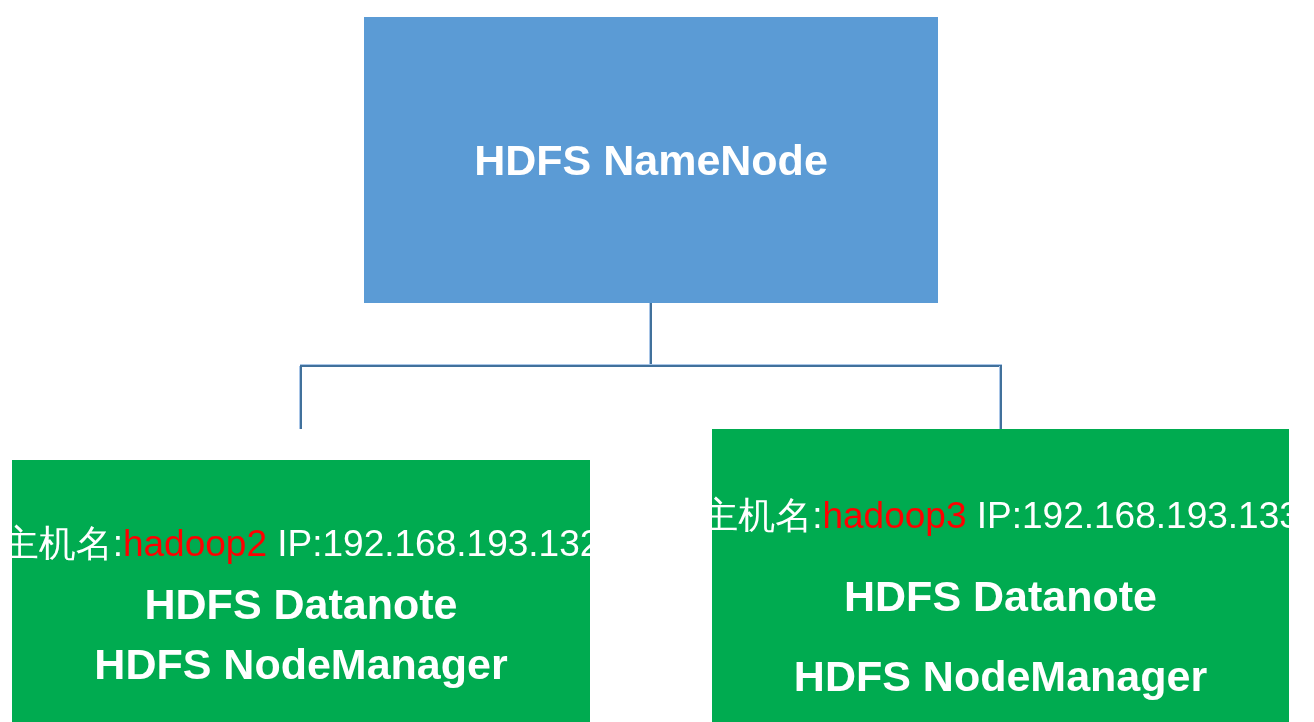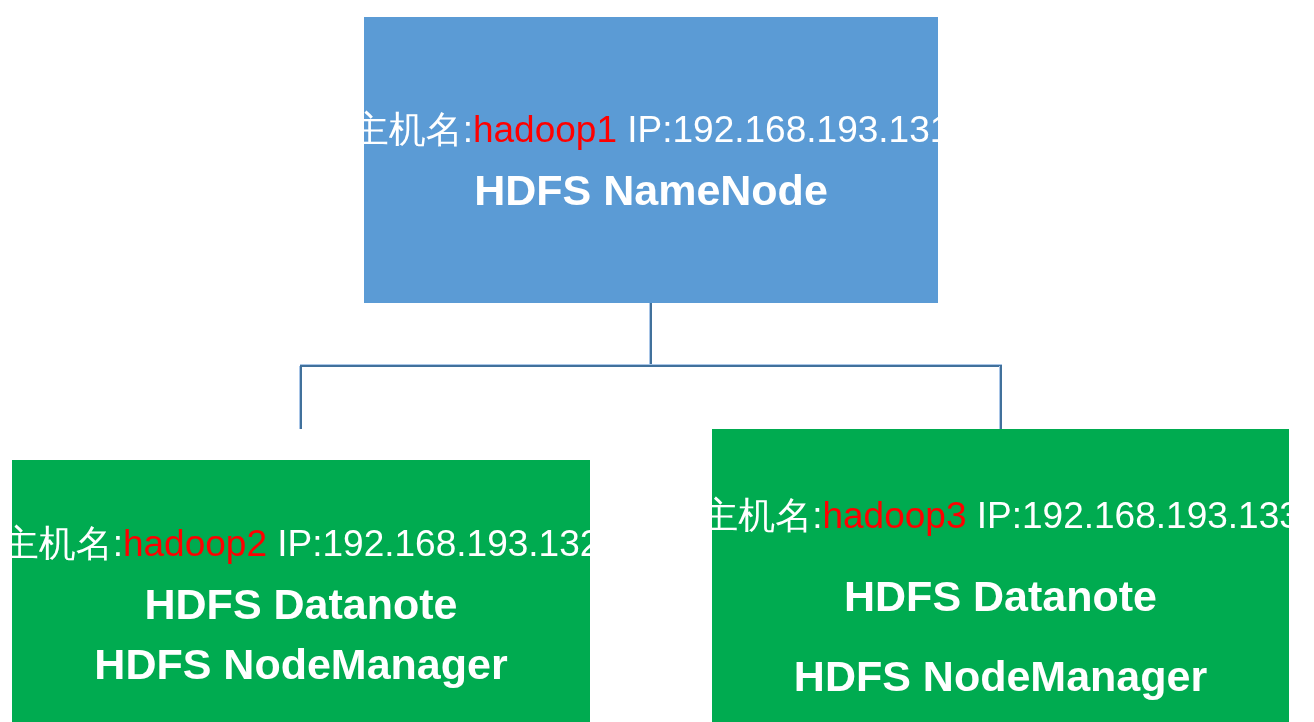--- a/index.html
+++ b/index.html
@@ -72,21 +72,20 @@
   #conn-rail   { left: 300px;  top: 365px; width: 702px; }
   #conn-drop-l { left: 300px;  top: 366px; height: 63px; }
   #conn-drop-r { left: 1000px; top: 366px; height: 63px; }
 </style>
 </head>
 <body>
 
 <div id="canvas">
 
   <div class="node node-master">
-    <div class="node-title"><span>主机名:</span><span class="hostname-red">hadoop1</span><span> IP:192.168.193.131</span></div>
     <div class="service-line">HDFS NameNode</div>
   </div>
 
   <div id="conn-stem" class="connector v"></div>
   <div id="conn-rail" class="connector h"></div>
   <div id="conn-drop-l" class="connector v"></div>
   <div id="conn-drop-r" class="connector v"></div>
 
   <div class="node node-worker-left">
     <div class="node-title"><span>主机名:</span><span class="hostname-red">hadoop2</span><span> IP:192.168.193.132</span></div>

